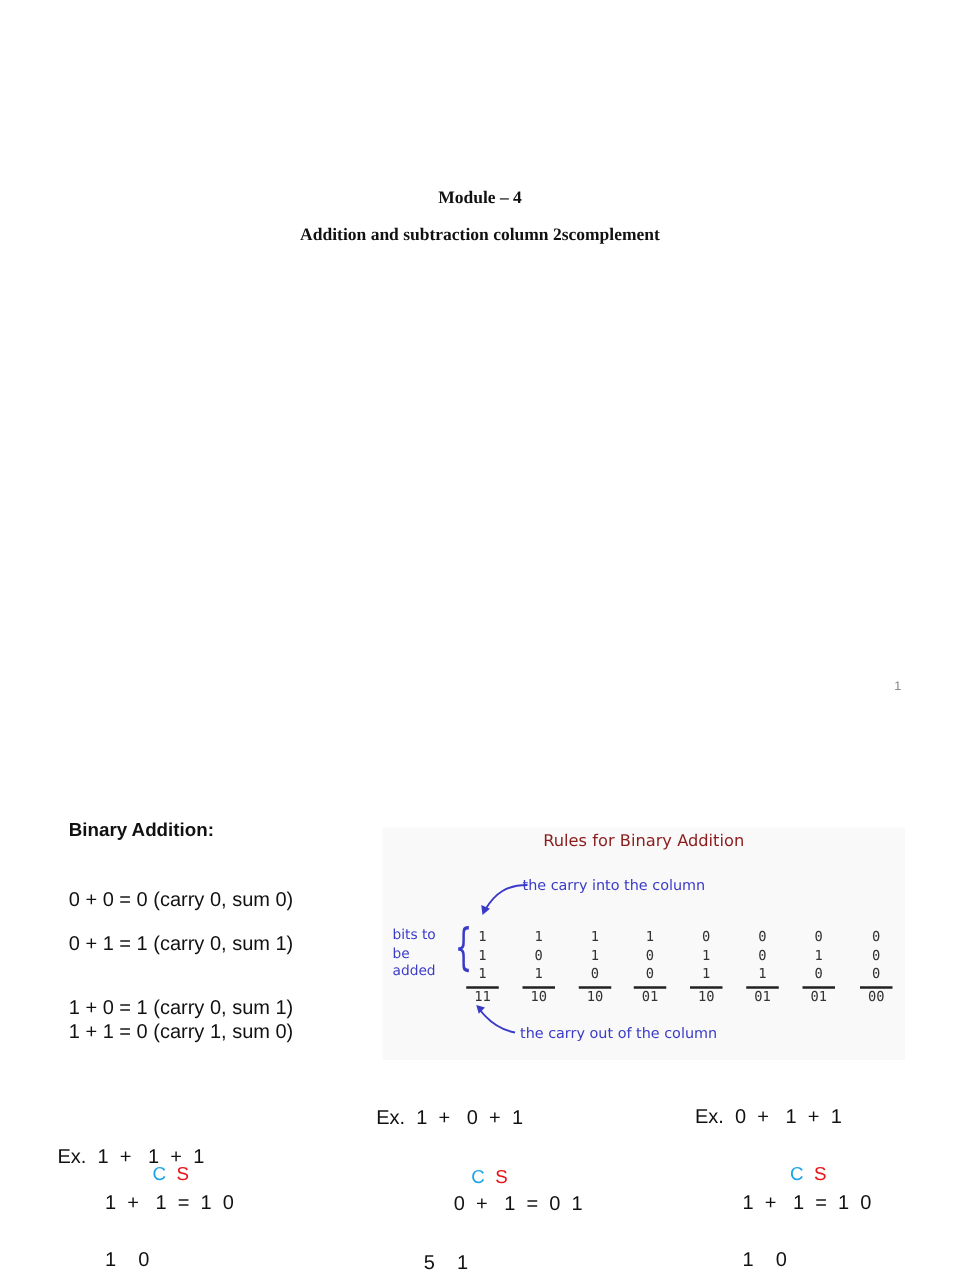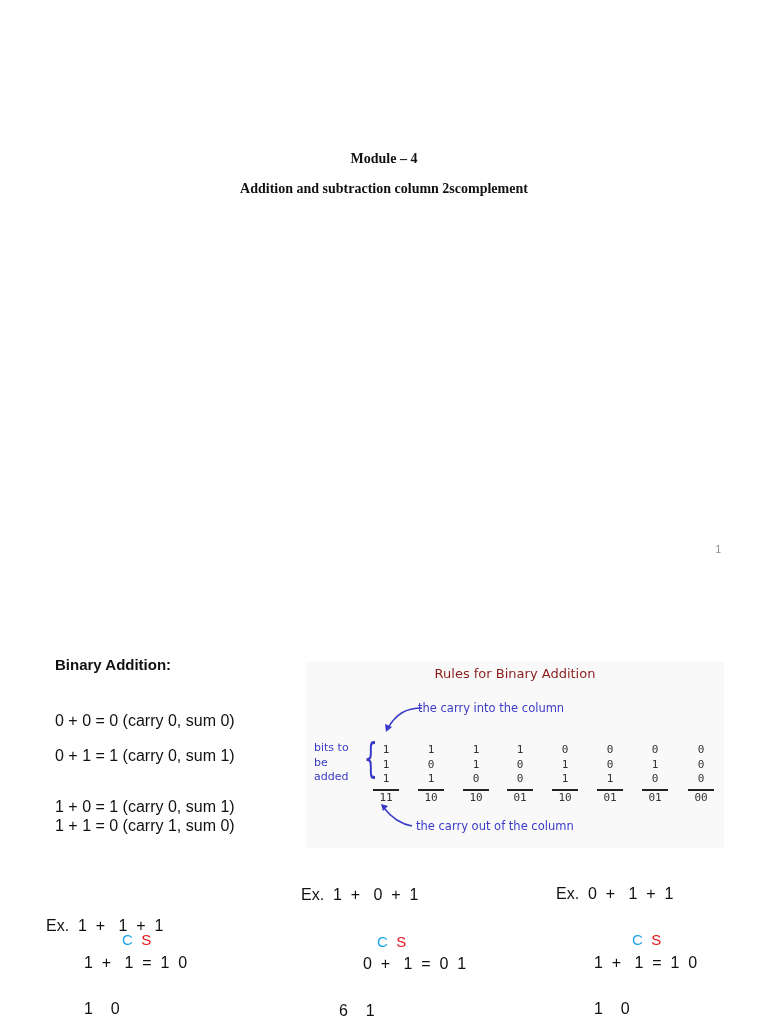--- a/index.html
+++ b/index.html
@@ -133,19 +133,19 @@
   </div>
 
   <div class="ex" style="left:46px;top:315px;margin-top:32px;">Ex.  1  +   1  +  1</div>
   <div class="cs" style="left:122px;top:361px;"><span class="c">C</span>  <span class="s">S</span></div>
   <div class="ex" style="left:84px;top:384px;">1  +   1  =  1  0</div>
   <div class="ex" style="left:84px;top:430px;">1    0</div>
 
   <div class="ex" style="left:301px;top:316px;">Ex.  1  +   0  +  1</div>
   <div class="cs" style="left:377px;top:363px;"><span class="c">C</span>  <span class="s">S</span></div>
   <div class="ex" style="left:339px;top:385px;margin-left:24px;">0  +   1  =  0  1</div>
-  <div class="ex" style="left:339px;top:432px;">6    1</div>
+  <div class="ex" style="left:339px;top:432px;">5    1</div>
 
   <div class="ex" style="left:556px;top:315px;">Ex.  0  +   1  +  1</div>
   <div class="cs" style="left:632px;top:361px;"><span class="c">C</span>  <span class="s">S</span></div>
   <div class="ex" style="left:594px;top:384px;">1  +   1  =  1  0</div>
   <div class="ex" style="left:594px;top:430px;">1    0</div>
 </div>
 
 </body></html>

